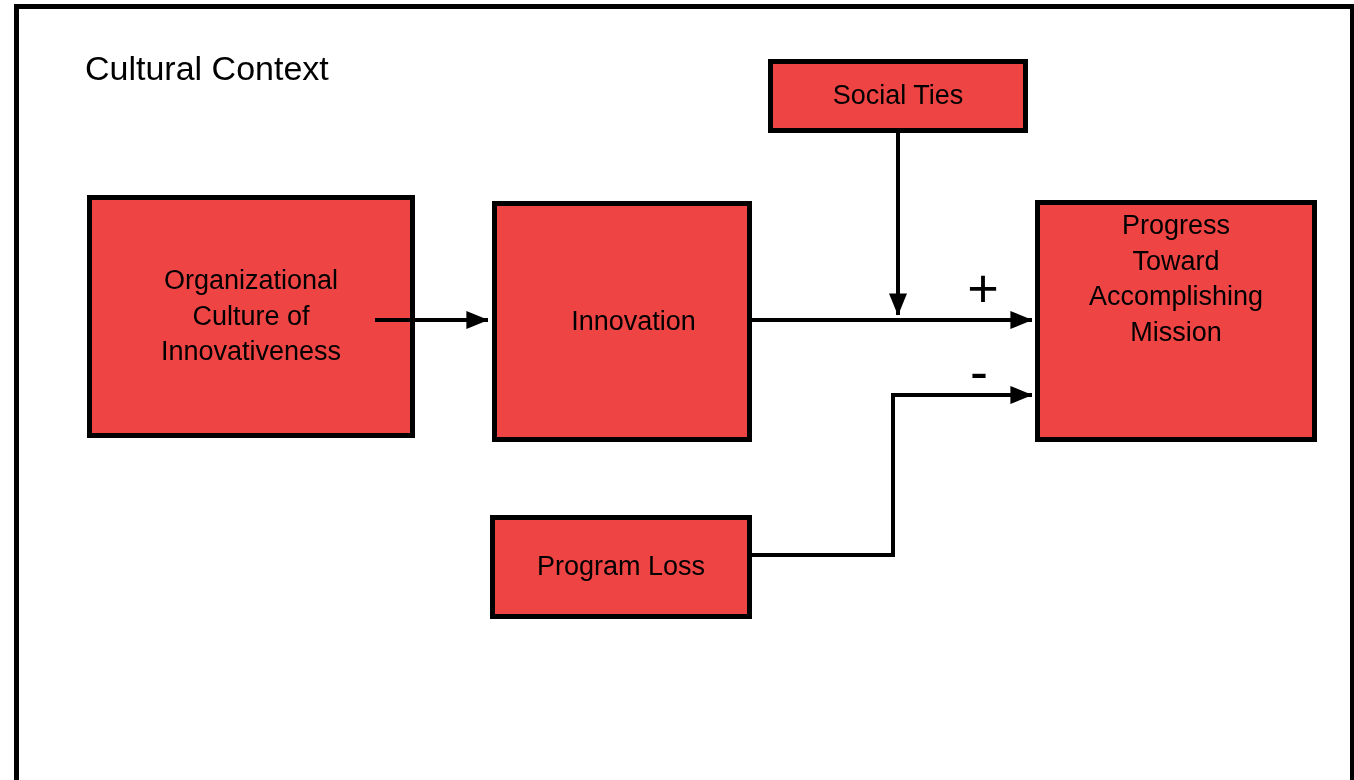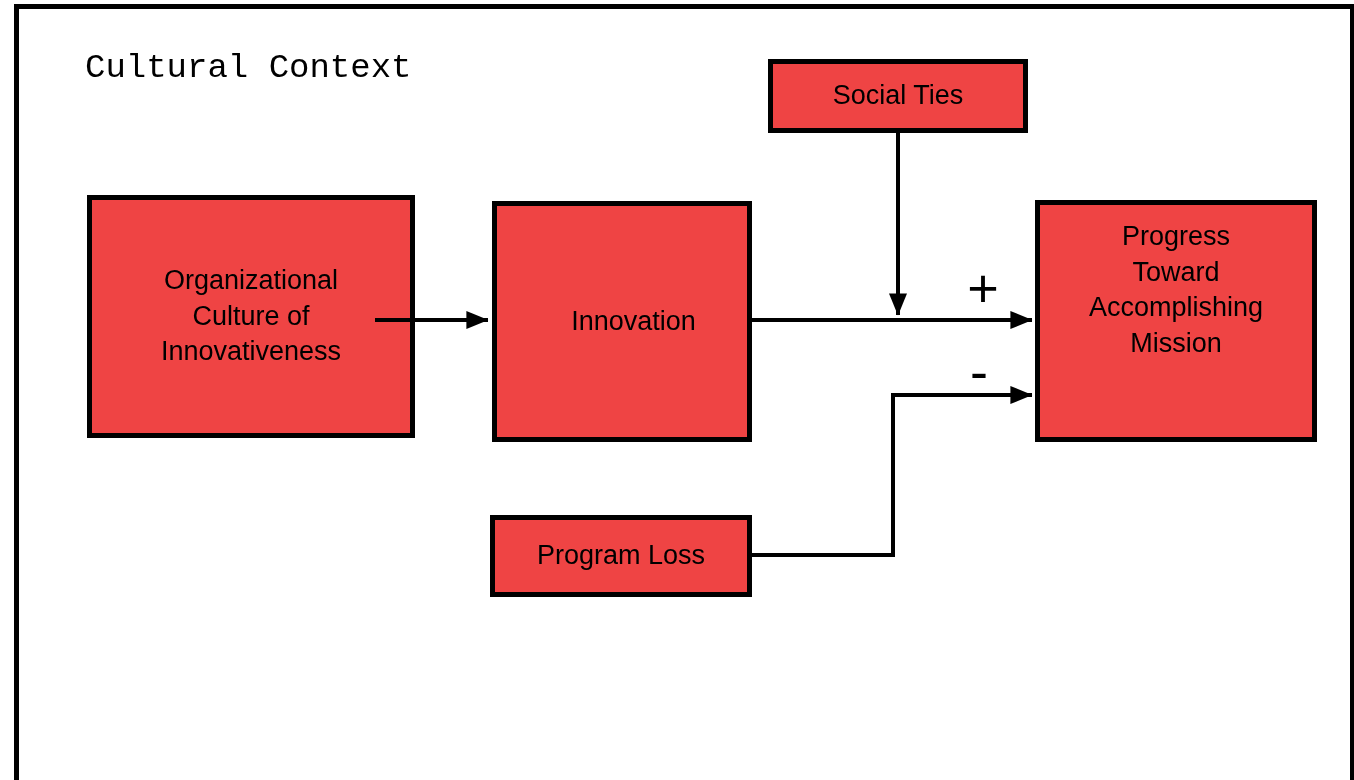--- a/index.html
+++ b/index.html
@@ -5,33 +5,33 @@
   html,body{margin:0;padding:0;background:#ffffff;}
   .canvas{
     position:relative;width:1354px;height:780px;background:#ffffff;
     overflow:hidden;font-family:"Liberation Sans",sans-serif;color:#000;
   }
   .frame{
     position:absolute;left:14px;top:4px;width:1341px;height:790px;
     border:5px solid #000;box-sizing:border-box;background:transparent;
   }
   .context-label{
-    position:absolute;left:85px;top:48px;font-size:34px;line-height:1.2;font-family:Liberation Mono, monospace;
+    position:absolute;left:85px;top:48px;font-size:34px;line-height:1.2;
   }
   .node{
     position:absolute;border:5px solid #000;box-sizing:border-box;background:#ef4444;
     display:flex;align-items:center;justify-content:center;text-align:center;
     font-size:27px;line-height:1.32;
   }
   .node-label{white-space:pre-line;}
   .node-org{left:87px;top:195px;width:328px;height:243px;}
   .node-innovation{left:492px;top:201px;width:260px;height:241px;padding-left:23px;}
   .node-social{left:768px;top:59px;width:260px;height:74px;}
-  .node-progress{left:1035px;top:200px;width:282px;height:242px;align-items:flex-start;padding-top:14px;}
-  .node-loss{left:490px;top:515px;width:262px;height:82px;}
+  .node-progress{left:1035px;top:200px;width:282px;height:242px;align-items:flex-start;padding-top:3px;}
+  .node-loss{left:490px;top:515px;width:262px;height:104px;}
   .edges{position:absolute;left:0;top:0;width:1354px;height:780px;pointer-events:none;}
   .edge-label{
     position:absolute;transform:translate(-50%,-50%);
     font-size:54px;line-height:1;
   }
   .edge-label-positive{left:983px;top:288px;}
   .edge-label-negative{left:979px;top:371px;}
 </style>
 </head>
 <body>

